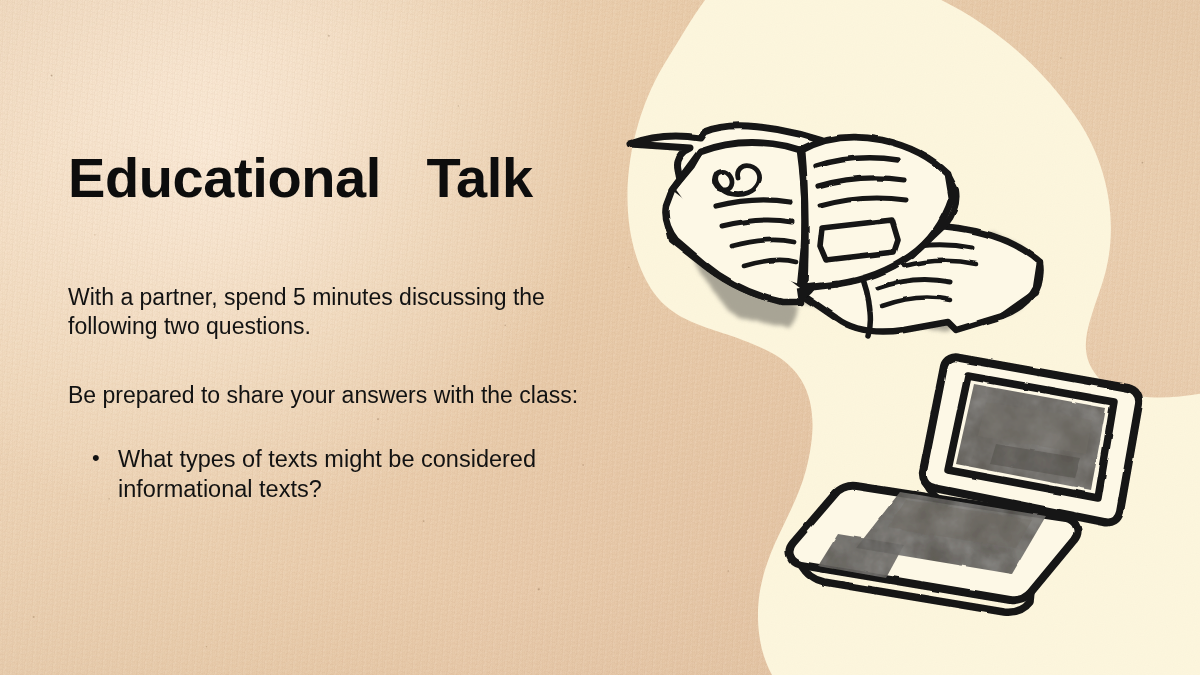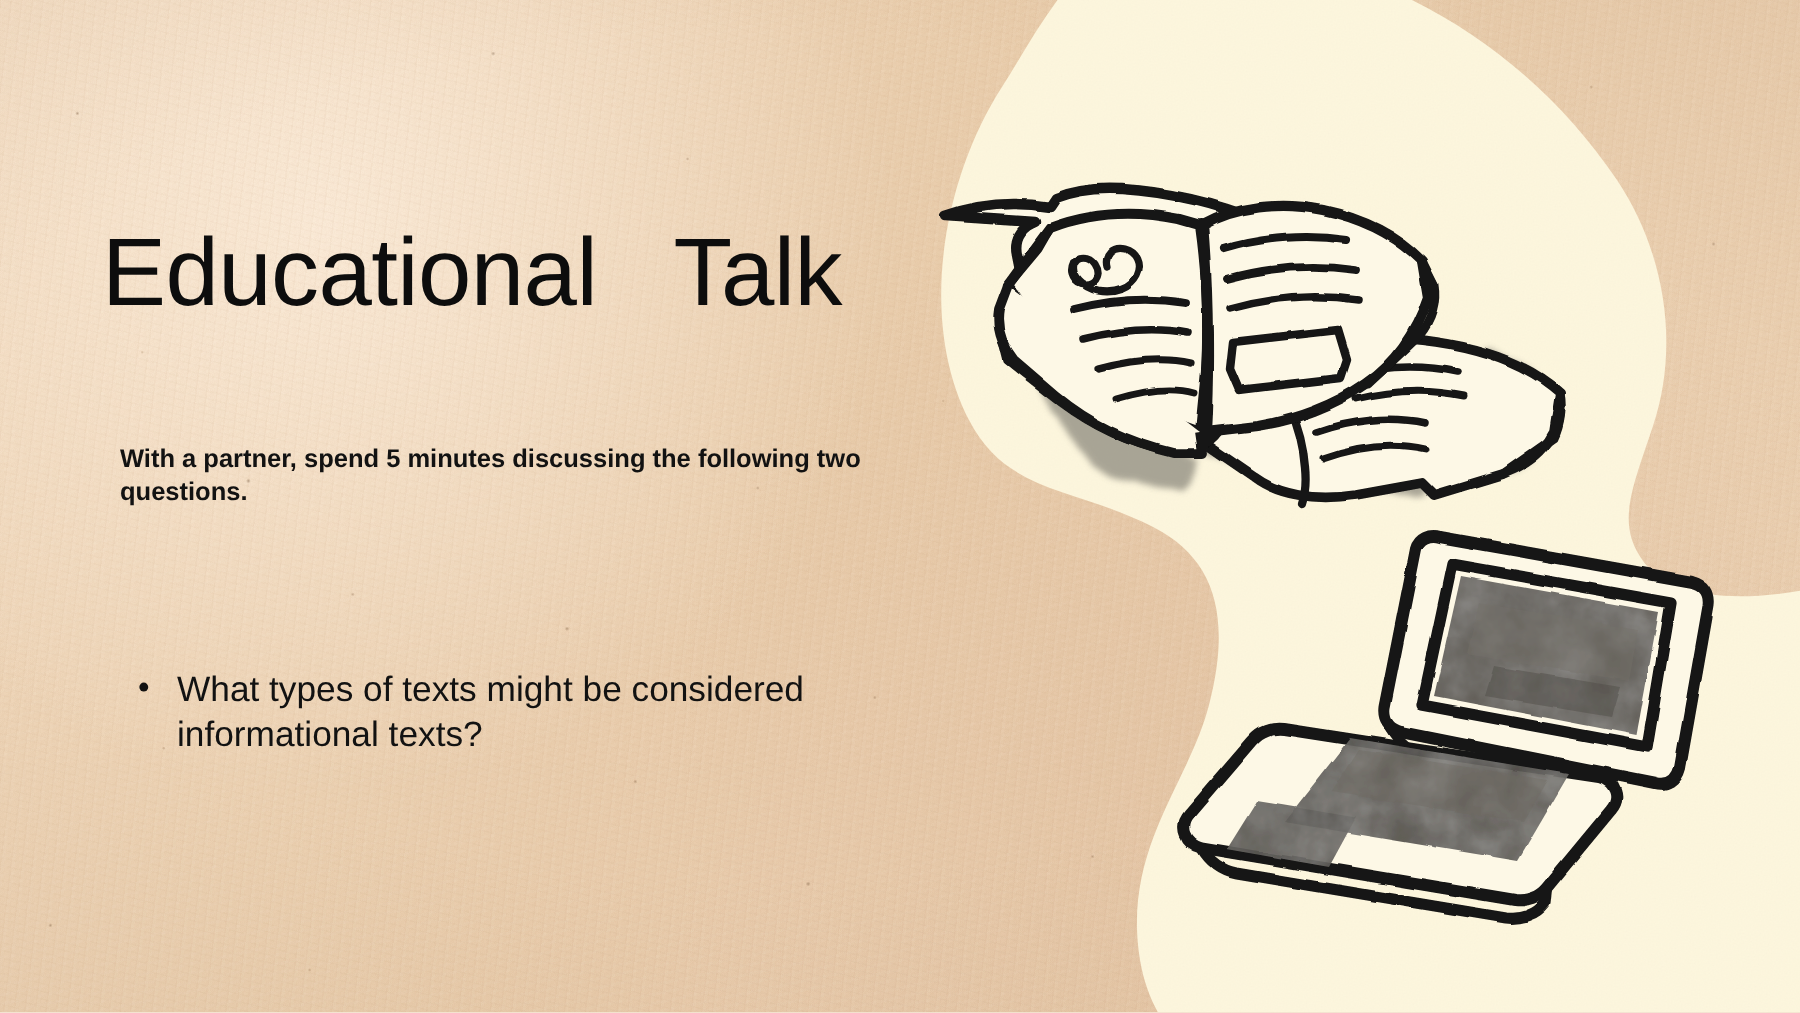--- a/index.html
+++ b/index.html
@@ -116,35 +116,35 @@
     top: 0;
     width: 560px;
     height: 675px;
   }
 
   .slide-title {
     position: absolute;
     left: 0;
     top: 148px;
     margin: 0;
-    font-size: 64px;
-    font-weight: 400;
+    font-size: 56px;
+    font-weight: 700;
     line-height: 1.06;
     color: #0d0d0d;
     letter-spacing: -0.4px;
     white-space: pre;
   }
 
   .para {
     position: absolute;
     left: 0;
-    margin: 12px;
+    margin: 0;
     width: 530px;
-    font-size: 17px;
-    font-weight: 700;
+    font-size: 23px;
+    font-weight: 400;
     line-height: 1.27;
     color: #121212;
   }
   .para-1 { top: 283px; }
   .para-2 { top: 381px; }
 
   .bullet-list {
     position: absolute;
     left: 22px;
     top: 445px;
@@ -397,19 +397,20 @@
       </g>
     </svg>
   </div>
 
   <div class="text-col">
 
     <h1 class="slide-title">Educational   Talk</h1>
 
     <p class="para para-1">With a partner, spend 5 minutes discussing the following two questions.</p>
 
+    <p class="para para-2">Be prepared to share your answers with the class:</p>
 
     <ul class="bullet-list">
       <li class="bullet-item">What types of texts might be considered informational texts?</li>
     </ul>
 
   </div>
 </div>
 
 </body></html>

